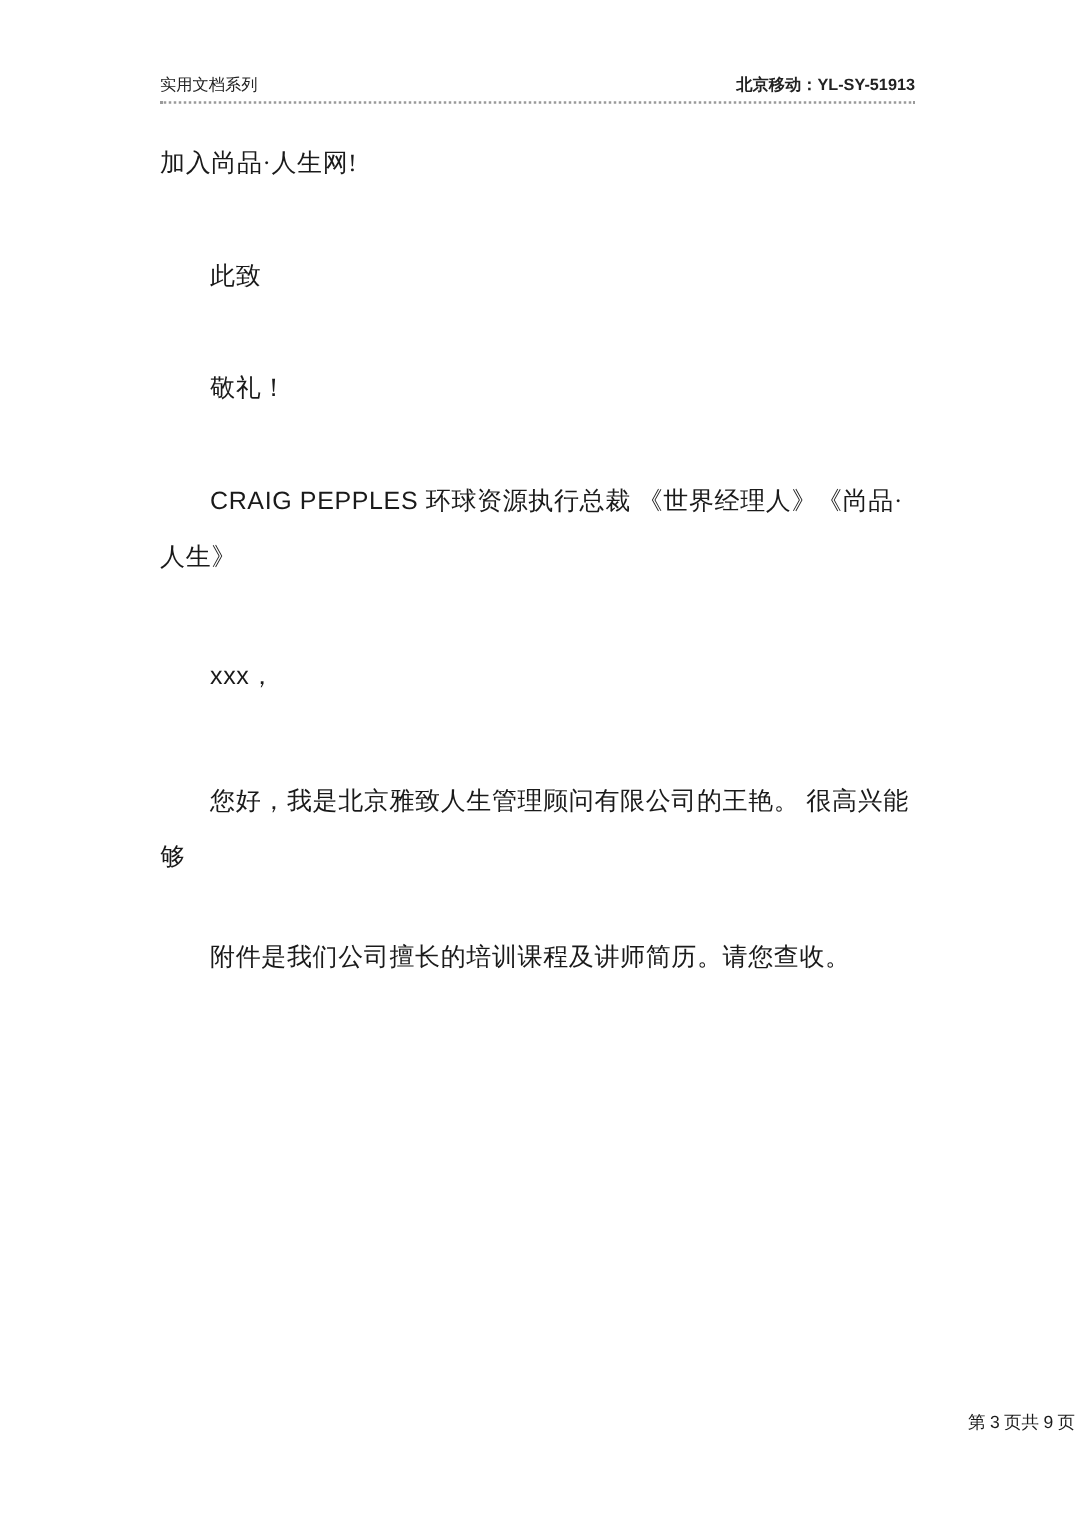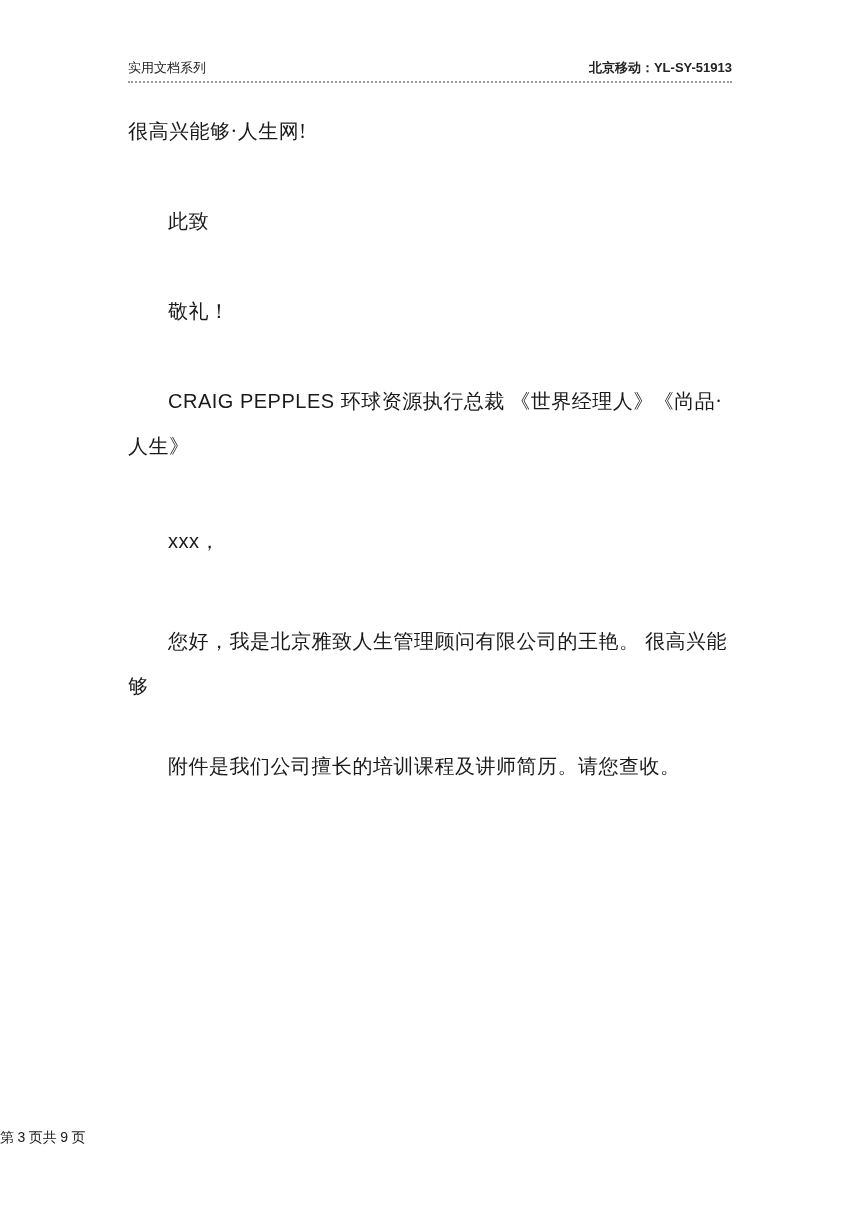--- a/index.html
+++ b/index.html
@@ -44,38 +44,38 @@
   .mt13 { margin-top: 13px; }
   .mt35 { margin-top: 35px; }
   .mt45 { margin-top: 45px; }
   .mt50 { margin-top: 50px; }
   .mt55 { margin-top: 55px; }
   .footer {
     position: absolute;
     top: 1126px;
     left: 0;
     width: 860px;
-    text-align: left;
+    text-align: right;
     font-size: 14px;
     color: #1a1a1a;
     line-height: 22px;
   }
 </style>
 </head>
 <body>
 
 <div class="page">
 
   <div class="header">
     <span>实用文档系列</span>
     <span class="doc-no"><span>北京移动：</span><span class="sans">YL-SY-51913</span></span>
   </div>
 
   <div class="content">
-    <div class="line mt13"><span>很高兴能够·人生网!</span></div>
+    <div class="line mt13"><span>加入尚品·人生网!</span></div>
 
     <div class="line indent mt45"><span>此致</span></div>
 
     <div class="line indent mt45"><span>敬礼！</span></div>
 
     <div class="line indent mt45"><span class="sans">CRAIG PEPPLES </span><span>环球资源执行总裁 《世界经理人》《尚品·人生》</span></div>
 
 
     <div class="line indent mt50"><span class="sans">xxx</span><span>，</span></div>
 

